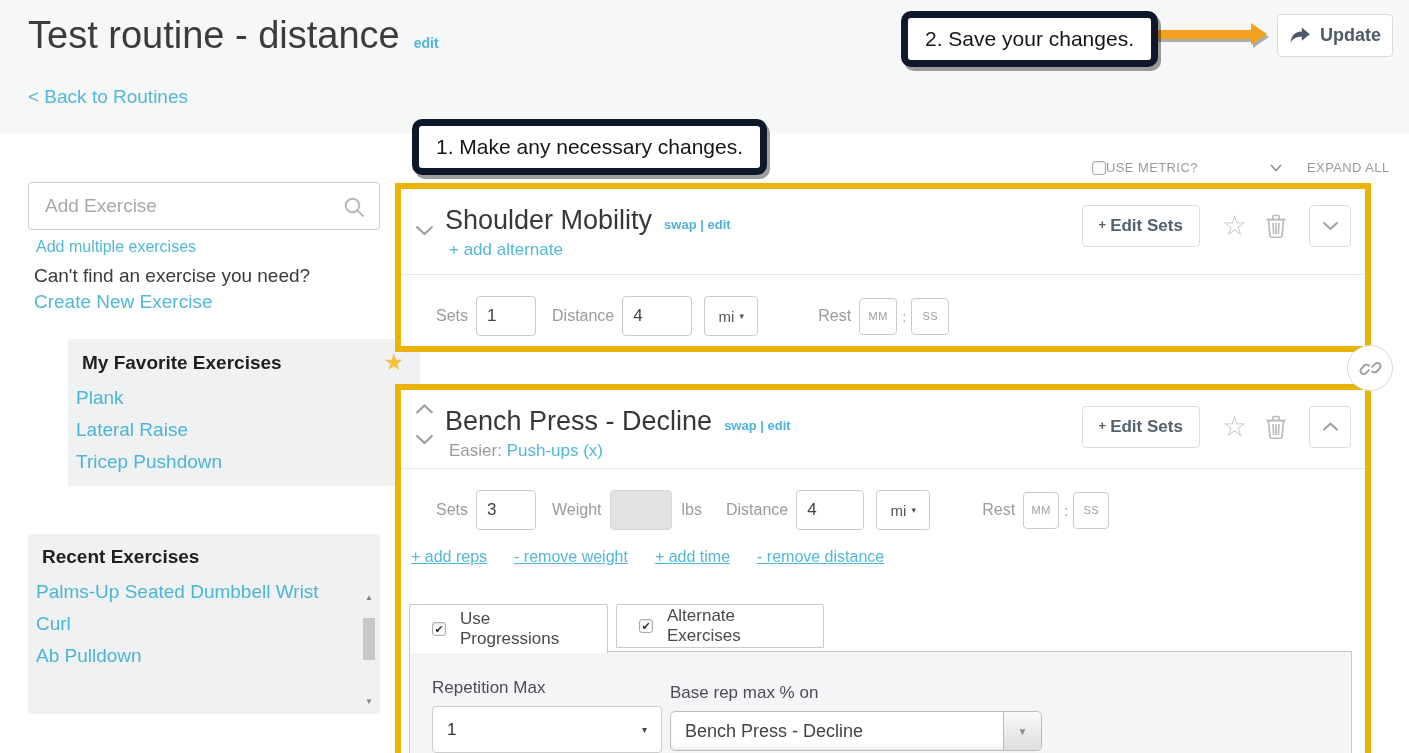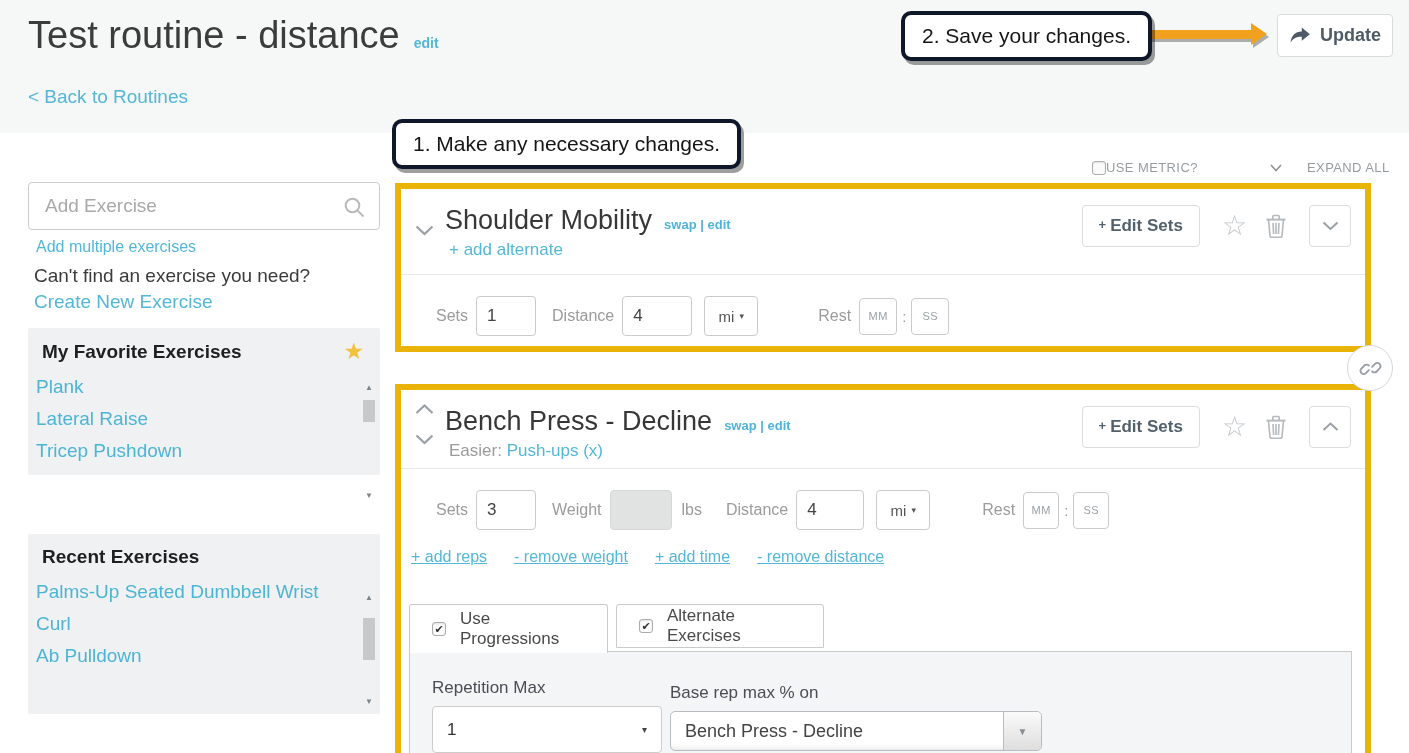--- a/index.html
+++ b/index.html
@@ -12,42 +12,42 @@
   .page-title { font-size:38px; color:#3c3c3c; }
   .edit-link { font-size:14px; font-weight:bold; color:#53b7d8; cursor:pointer; }
   .back-link { position:absolute; left:28px; top:86px; font-size:19px; color:#53b7d8; cursor:pointer; }
 
   .update-btn { position:absolute; left:1277px; top:14px; width:116px; height:43px; background:#fff;
     border:1px solid #d9dcde; border-radius:4px; display:flex; align-items:center; justify-content:center;
     gap:9px; cursor:pointer; }
   .update-btn span { font-size:18px; font-weight:bold; color:#4e5b66; }
 
   
-  .callout { position:absolute; background:#fff; border:4px solid #0f172a; border-radius:10px;
+  .callout { position:absolute; background:#fff; border:7px solid #0f172a; border-radius:10px;
     padding:9px 17px; font-size:21px; color:#151515; box-shadow:3px 4px 0 rgba(0,0,0,0.38); z-index:16; white-space:nowrap; }
   .callout-2 { left:901px; top:11px; }
-  .callout-1 { left:392px; top:119px; z-index:20; }
+  .callout-1 { left:412px; top:119px; z-index:20; }
   .arrow-wrap { position:absolute; left:1136px; top:30px; z-index:15; filter:drop-shadow(2px 3px 0 rgba(0,0,0,0.3)); }
   .arrow-line { position:relative; width:116px; height:9px; background:#f1a11e; }
   .arrow-line:after { content:""; position:absolute; right:-15px; top:-7px; width:0; height:0;
     border-left:16px solid #f1a11e; border-top:11px solid transparent; border-bottom:11px solid transparent; }
 
   
   .search-box { position:absolute; left:28px; top:182px; width:352px; height:48px; background:#fff;
     border:1px solid #cccccc; border-radius:4px; }
   .search-box input { position:absolute; left:0; top:0; width:100%; height:100%; border:none; outline:none;
     background:transparent; font-size:19px; color:#444; padding:0 44px 0 16px; font-family:"Liberation Sans", sans-serif; }
   .search-box input::placeholder { color:#a9a9a9; }
   .search-box svg { position:absolute; right:13px; top:13px; }
   .add-multiple { position:absolute; left:36px; top:238px; font-size:16px; color:#53b7d8; cursor:pointer; }
   .cant-find { position:absolute; left:34px; top:265px; font-size:19px; color:#3b3b3b; }
   .create-new { position:absolute; left:34px; top:291px; font-size:19px; color:#53b7d8; cursor:pointer; }
 
   .side-box { position:absolute; left:28px; width:352px; background:#f0f1f2; border-radius:2px; }
-  .fav-box { top:328px; height:147px; }
+  .fav-box { top:339px; height:147px;margin-left:40px; }
   .rec-box { top:534px; height:180px; }
   .side-box-header { display:flex; align-items:center; justify-content:space-between; padding:12px 16px 4px 14px; }
   .side-box-title { font-size:19px; font-weight:bold; color:#1f1f1f; }
   .gold-star { font-size:23px; color:#f1c13f; cursor:pointer; line-height:1; }
   .side-list { position:relative; padding-left:8px; margin-top:4px; }
   .side-list .item { font-size:19px; color:#4cb5d5; line-height:32px; cursor:pointer; width:300px; }
 
   .sb { position:absolute; right:3px; width:16px; }
   .sb-btn { height:14px; display:flex; align-items:center; justify-content:center; font-size:8px; color:#7f8488; cursor:pointer; }
   .sb-track { position:relative; width:16px; }

